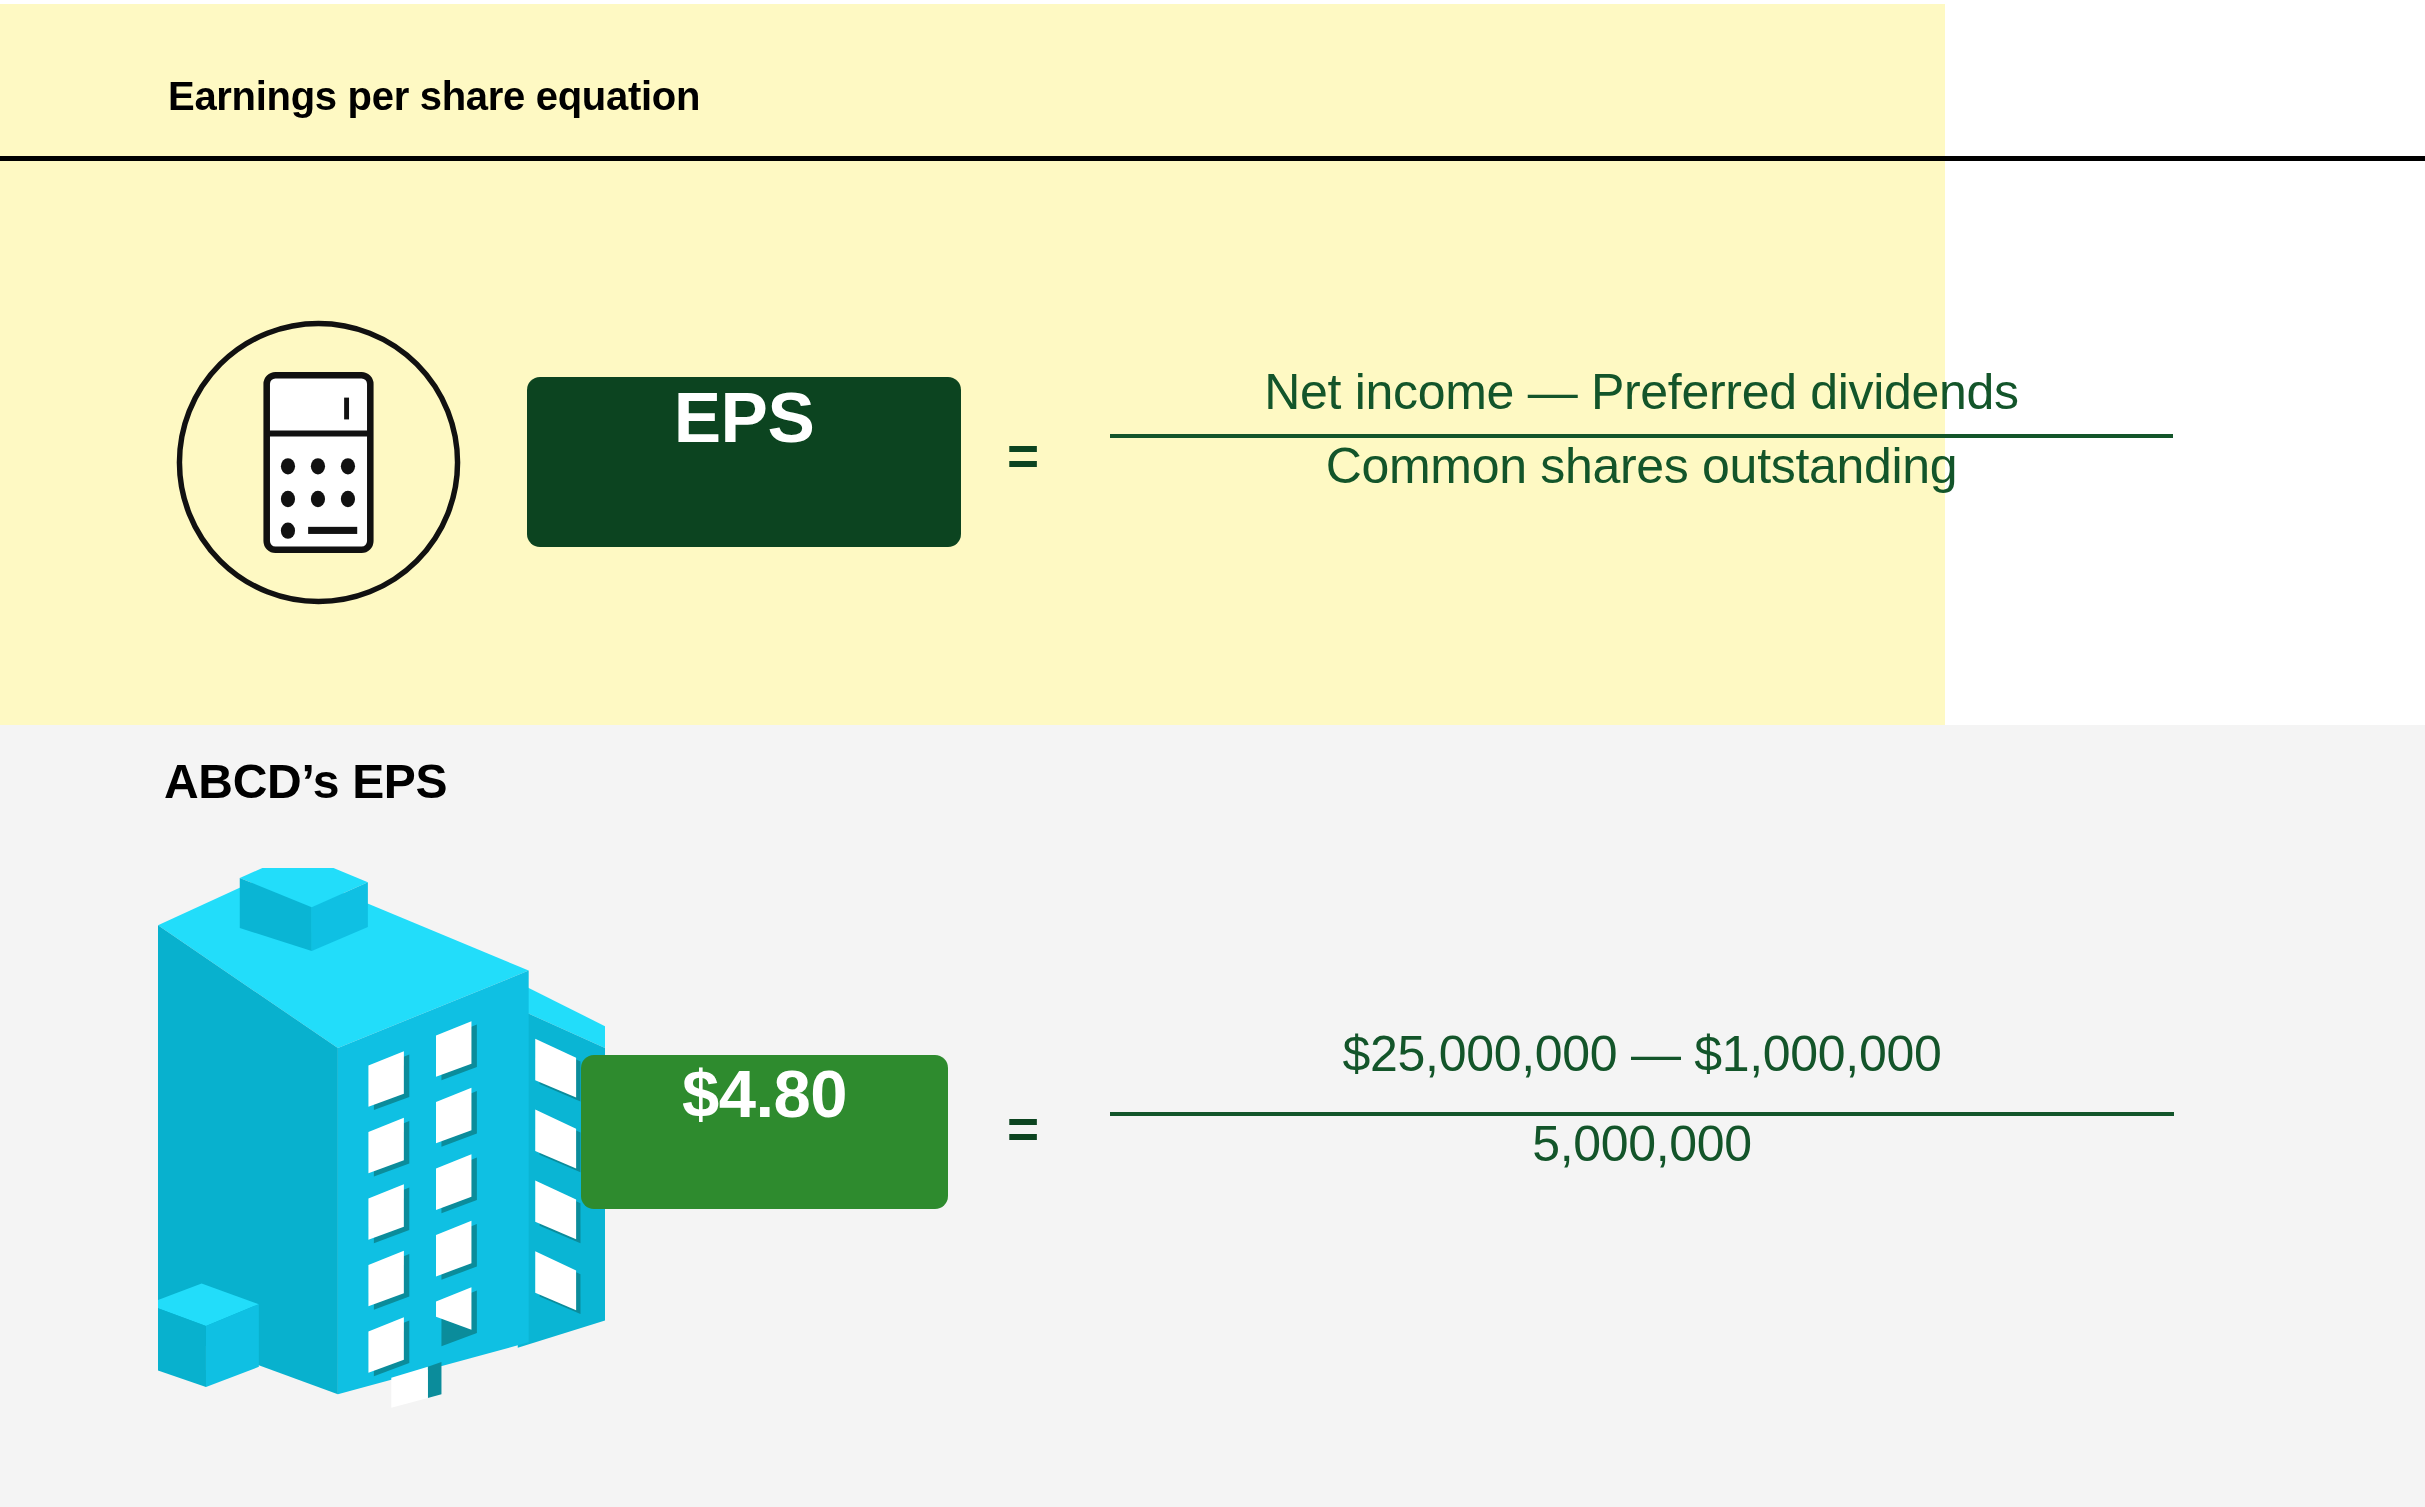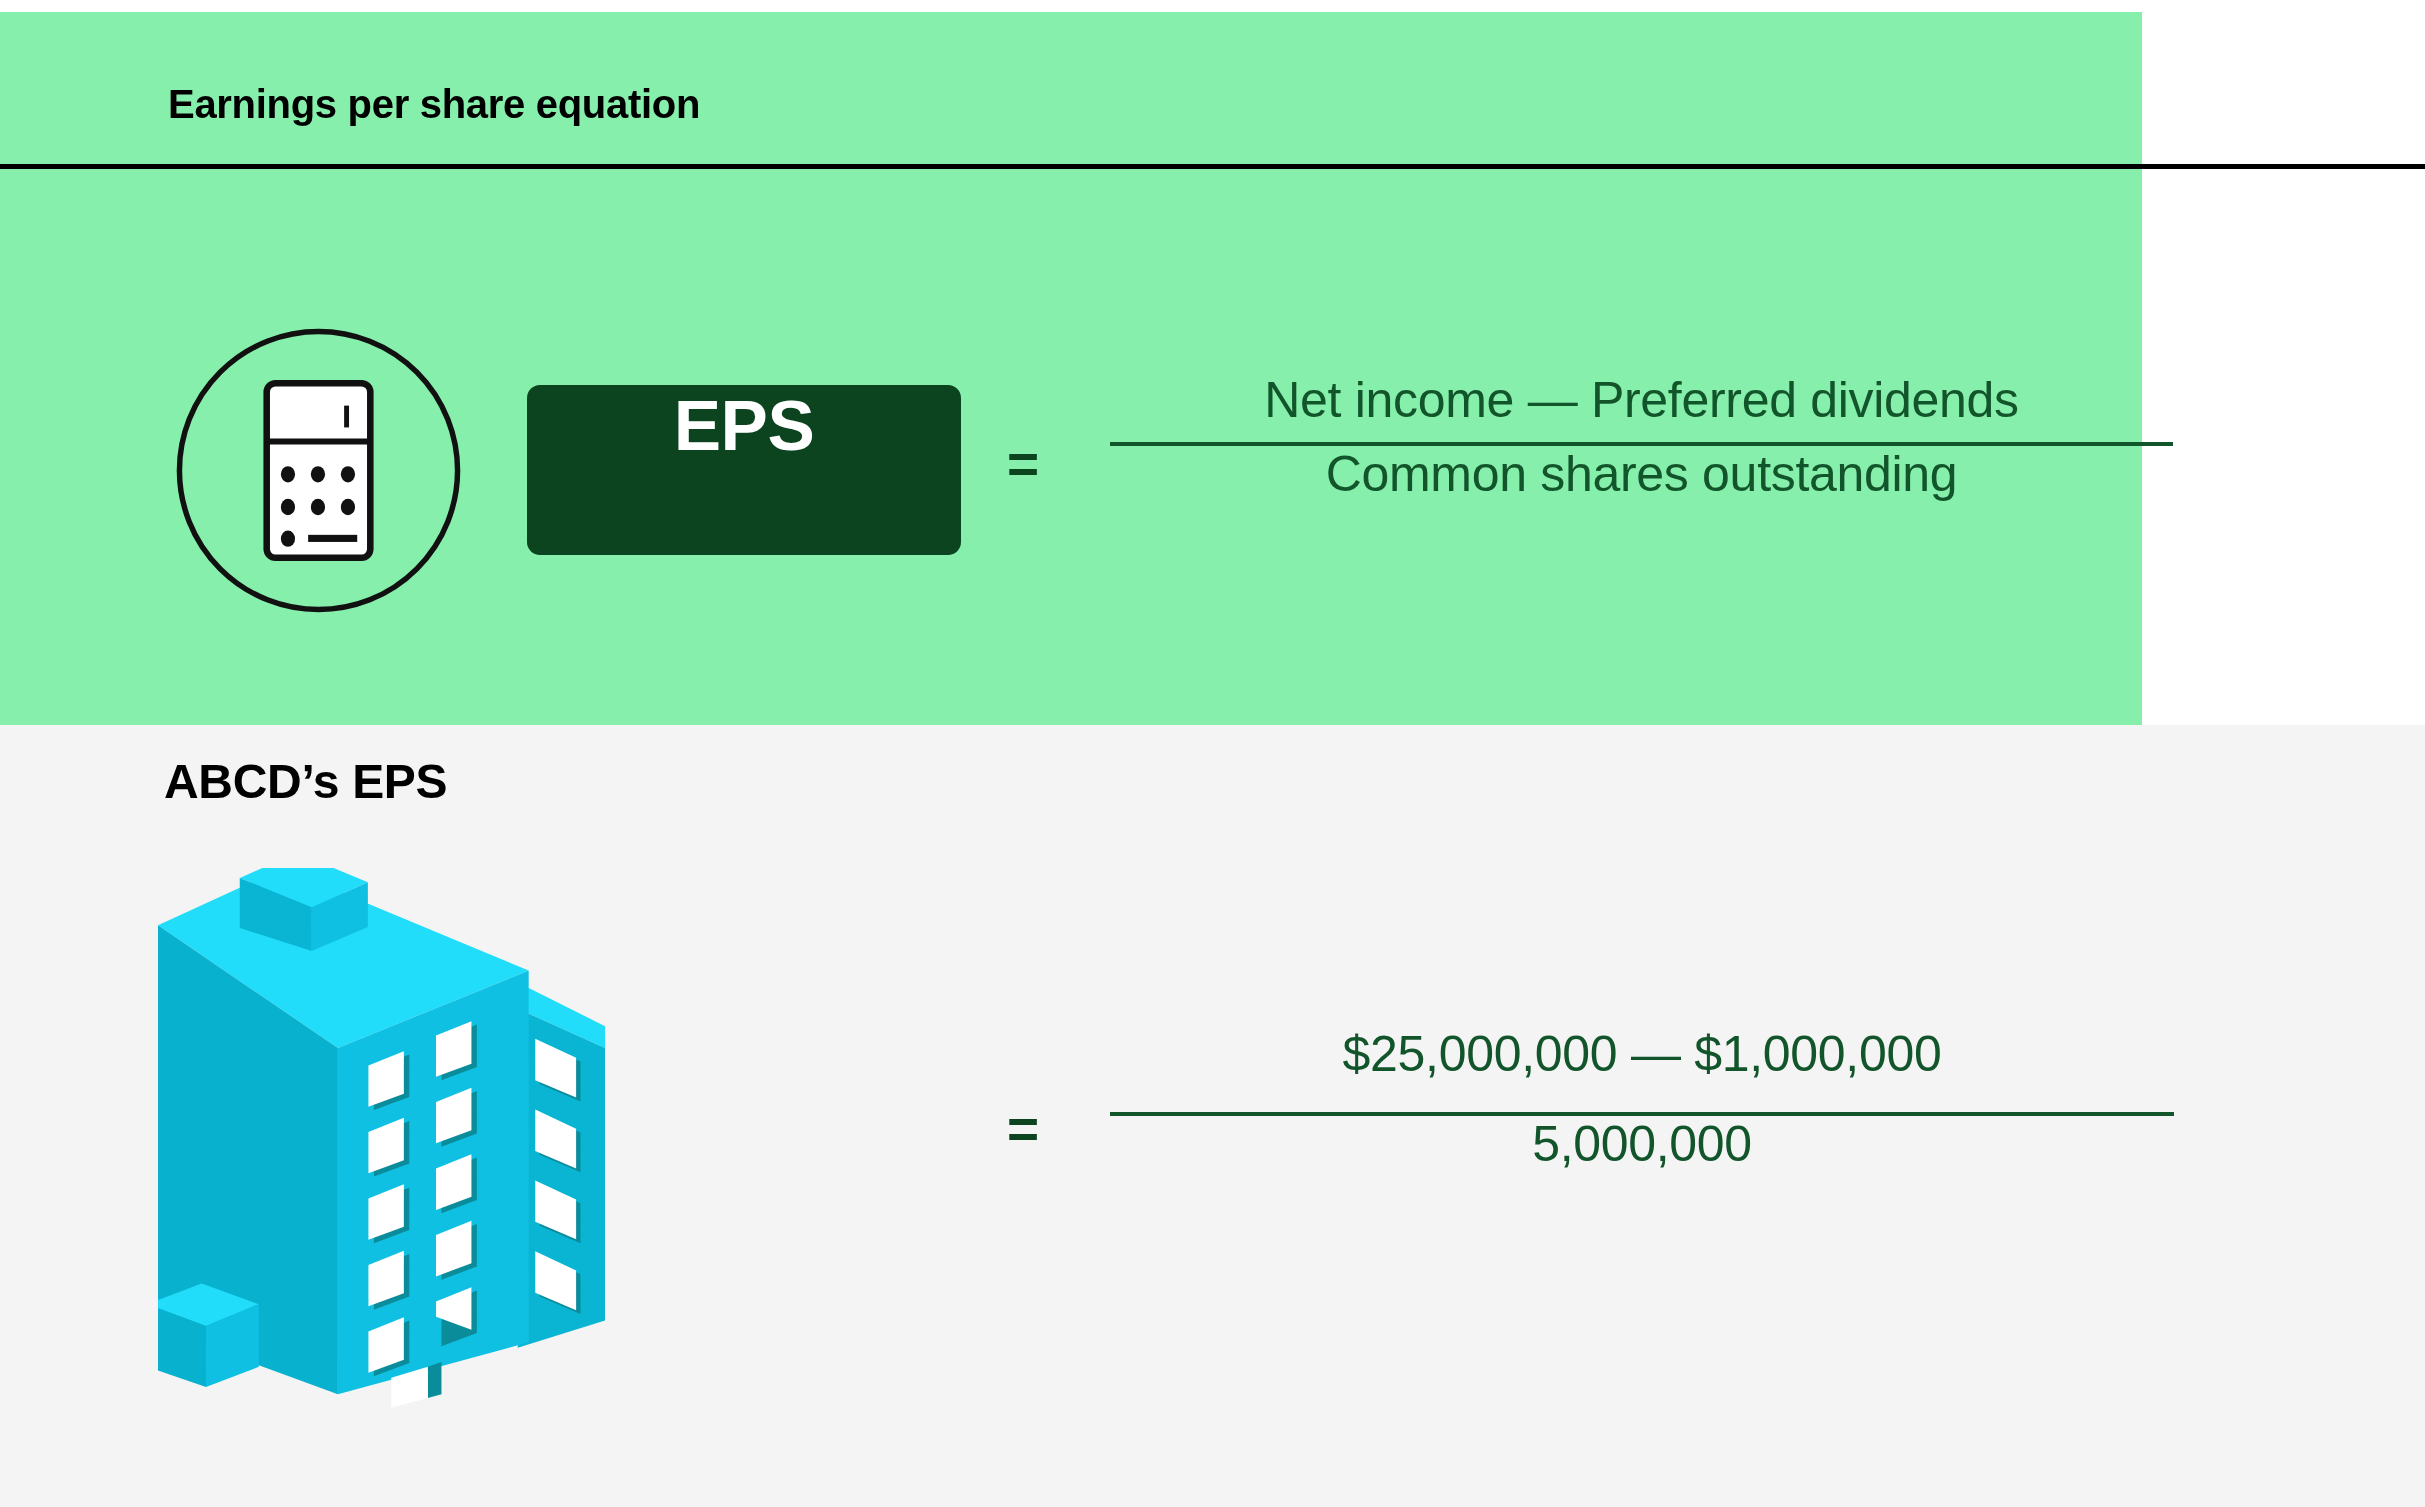--- a/index.html
+++ b/index.html
@@ -14,24 +14,24 @@
     position: relative;
     width: 2426px;
     height: 1507px;
     background: #ffffff;
     overflow: hidden;
   }
 
   
   .top-section {
     position: absolute;
-    left: 0; top: 12px;
-    width: 2142px;
+    left: 0; top: 4px;
+    width: 1945px;
     height: 725px;
-    background: #86efac;
+    background: #fef9c3;
   }
   .section-title {
     position: absolute;
     font-family: "Liberation Sans", sans-serif;
     font-weight: bold;
     color: #000000;
     white-space: nowrap;
     letter-spacing: -0.3px;
   }
   #title-eps-equation {
@@ -260,20 +260,23 @@
         <polygon points="692,573 767,608 767,681 692,649" fill="#FFFFFF"></polygon>
         <polygon points="700,710 775,745 775,818 700,786" fill="#0B8C9B"></polygon>
         <polygon points="692,703 767,738 767,811 692,779" fill="#FFFFFF"></polygon>
       </g>
 
       <polygon points="495,915 520,906 520,965 495,972" fill="#0B8C9B"></polygon>
       <polygon points="428,935 495,915 495,972 428,990" fill="#FFFFFF"></polygon>
     </svg>
   </div>
 
+  <div class="label-chip" id="value-chip">
+    <span>$4.80</span>
+  </div>
 
   <div class="equals-sign" id="equals-bottom">=</div>
 
   <div class="fraction" id="fraction-abcd">
     <div class="numer">$25,000,000 — $1,000,000</div>
     <div class="fbar"></div>
     <div class="denom">5,000,000</div>
   </div>
 
 </div>

